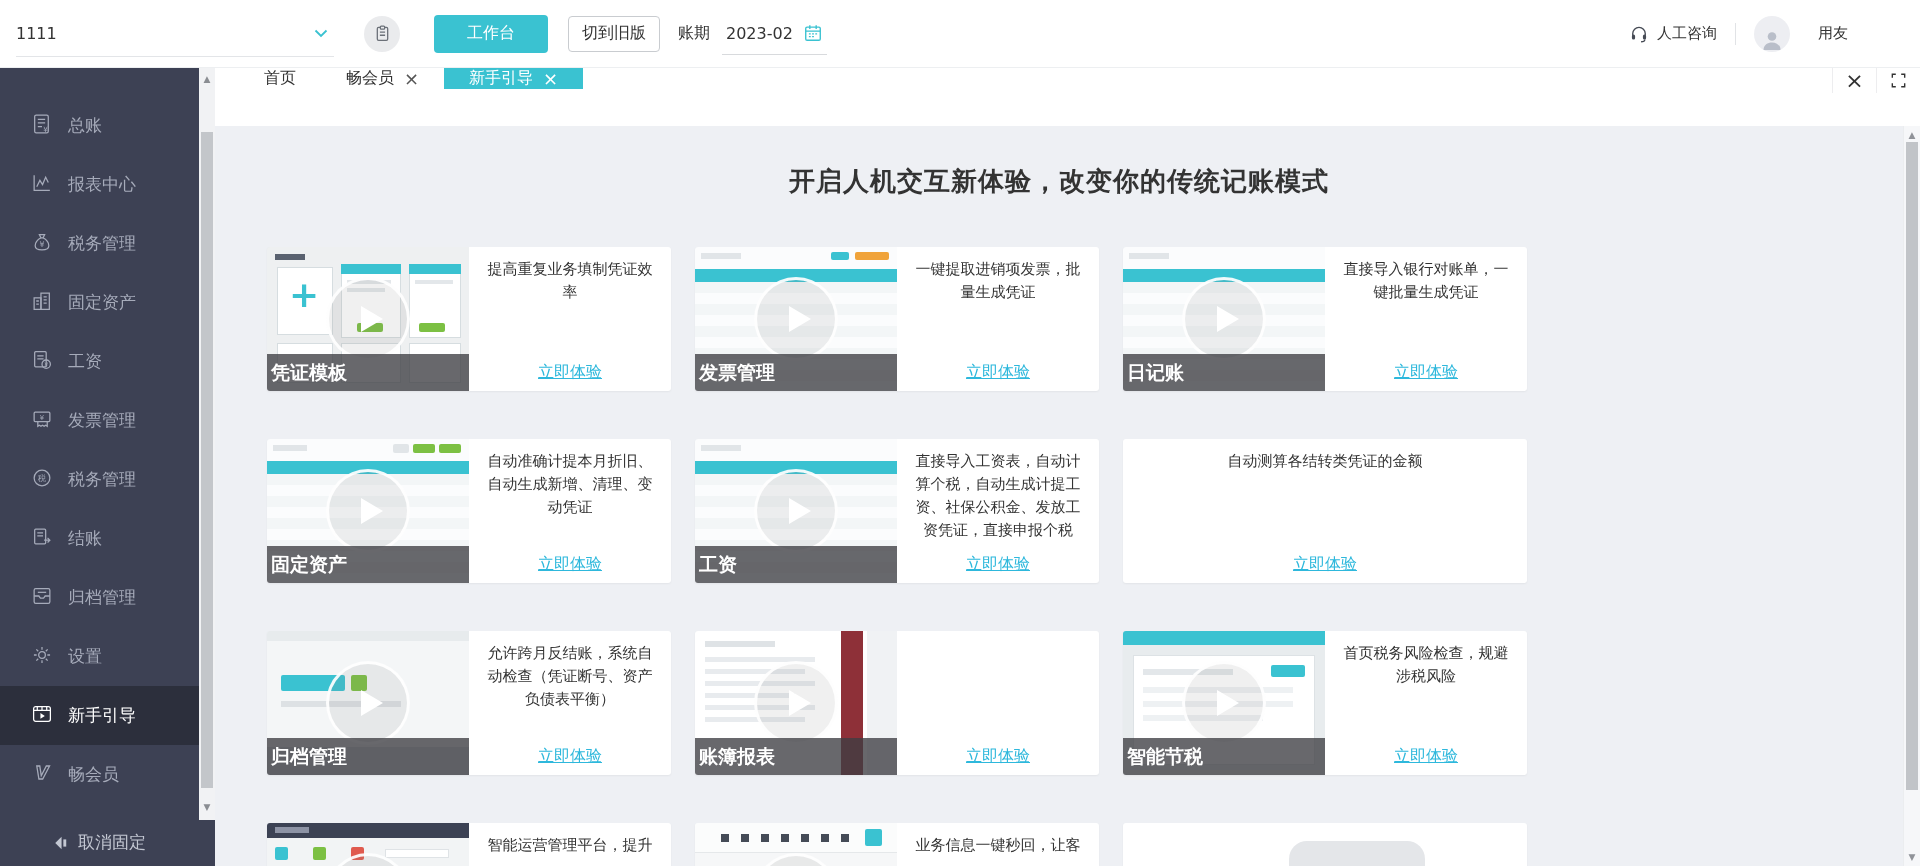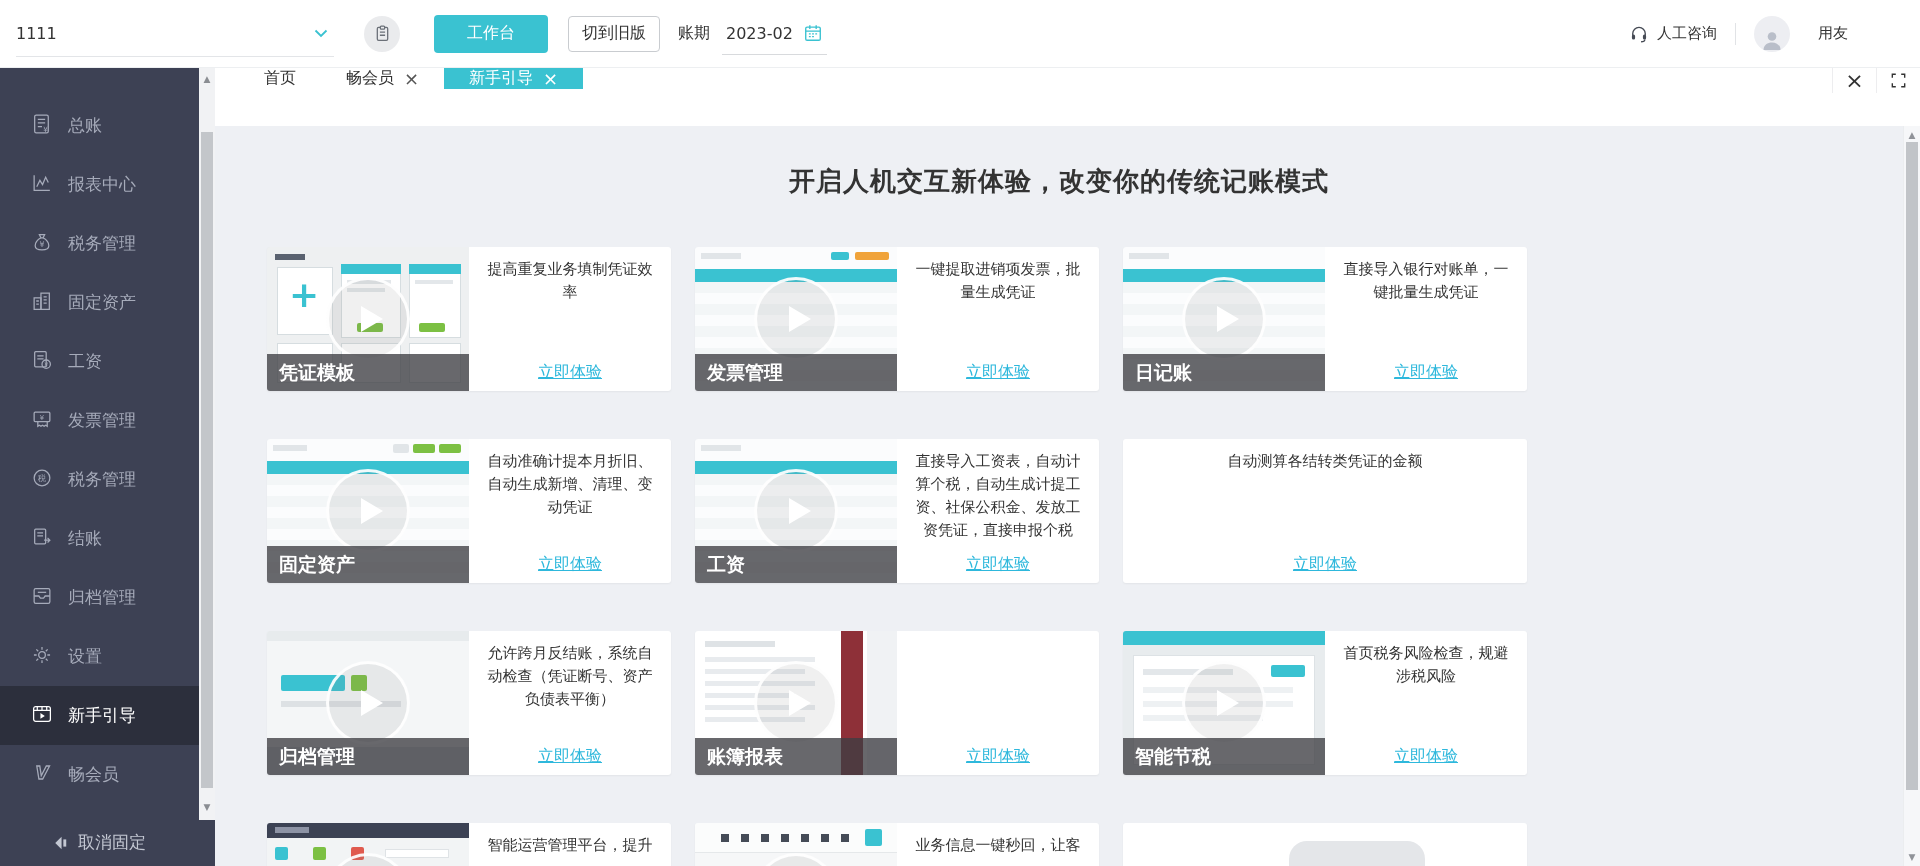--- a/index.html
+++ b/index.html
@@ -67,21 +67,21 @@
   h1{margin:38px 17px 0 0;text-align:center;font-size:26px;color:#333;letter-spacing:1px;font-weight:bold}
   .grid{margin:48px 0 0 52px;width:1260px;display:grid;grid-template-columns:repeat(3,404px);gap:48px 24px}
 
   
   .card{position:relative;display:flex;background:#fff;border-radius:3px;height:144px;
         box-shadow:0 1px 2px rgba(0,0,0,.05);overflow:hidden}
   .thumb{position:relative;width:202px;height:144px;flex:none;overflow:hidden;cursor:pointer}
   .thumb-art{position:absolute;inset:0;background:#dfe3e6}
   .ab{position:absolute;display:block;font-style:normal}
   .thumb-label{position:absolute;left:0;right:0;bottom:0;height:37px;background:rgba(62,62,66,.78);
-               color:#fff;font-size:19px;font-weight:bold;display:flex;align-items:center;padding-left:12px}
+               color:#fff;font-size:19px;font-weight:bold;display:flex;align-items:center;padding-left:4px}
   .play{position:absolute;left:50%;top:50%;width:84px;height:84px;margin:-42px 0 0 -42px;
         border:3px solid rgba(255,255,255,.92);border-radius:50%;background:rgba(130,130,130,.12);
         display:flex;align-items:center;justify-content:center}
   .tri{width:0;height:0;border-left:22px solid #fff;border-top:13px solid transparent;
        border-bottom:13px solid transparent;margin-left:8px}
   .info{flex:1;display:flex;flex-direction:column;align-items:center;padding:11px 12px 8px;overflow:hidden}
   .desc{margin:0;font-size:15px;line-height:23px;text-align:center;color:#333}
   .link{margin-top:auto;color:var(--link);font-size:16px;text-decoration:underline;cursor:pointer;flex:none}
   .card.skeleton{background:#fff}
   .skel-block{position:absolute;left:166px;top:18px;width:136px;height:126px;background:#e4e6e9;border-radius:18px}

